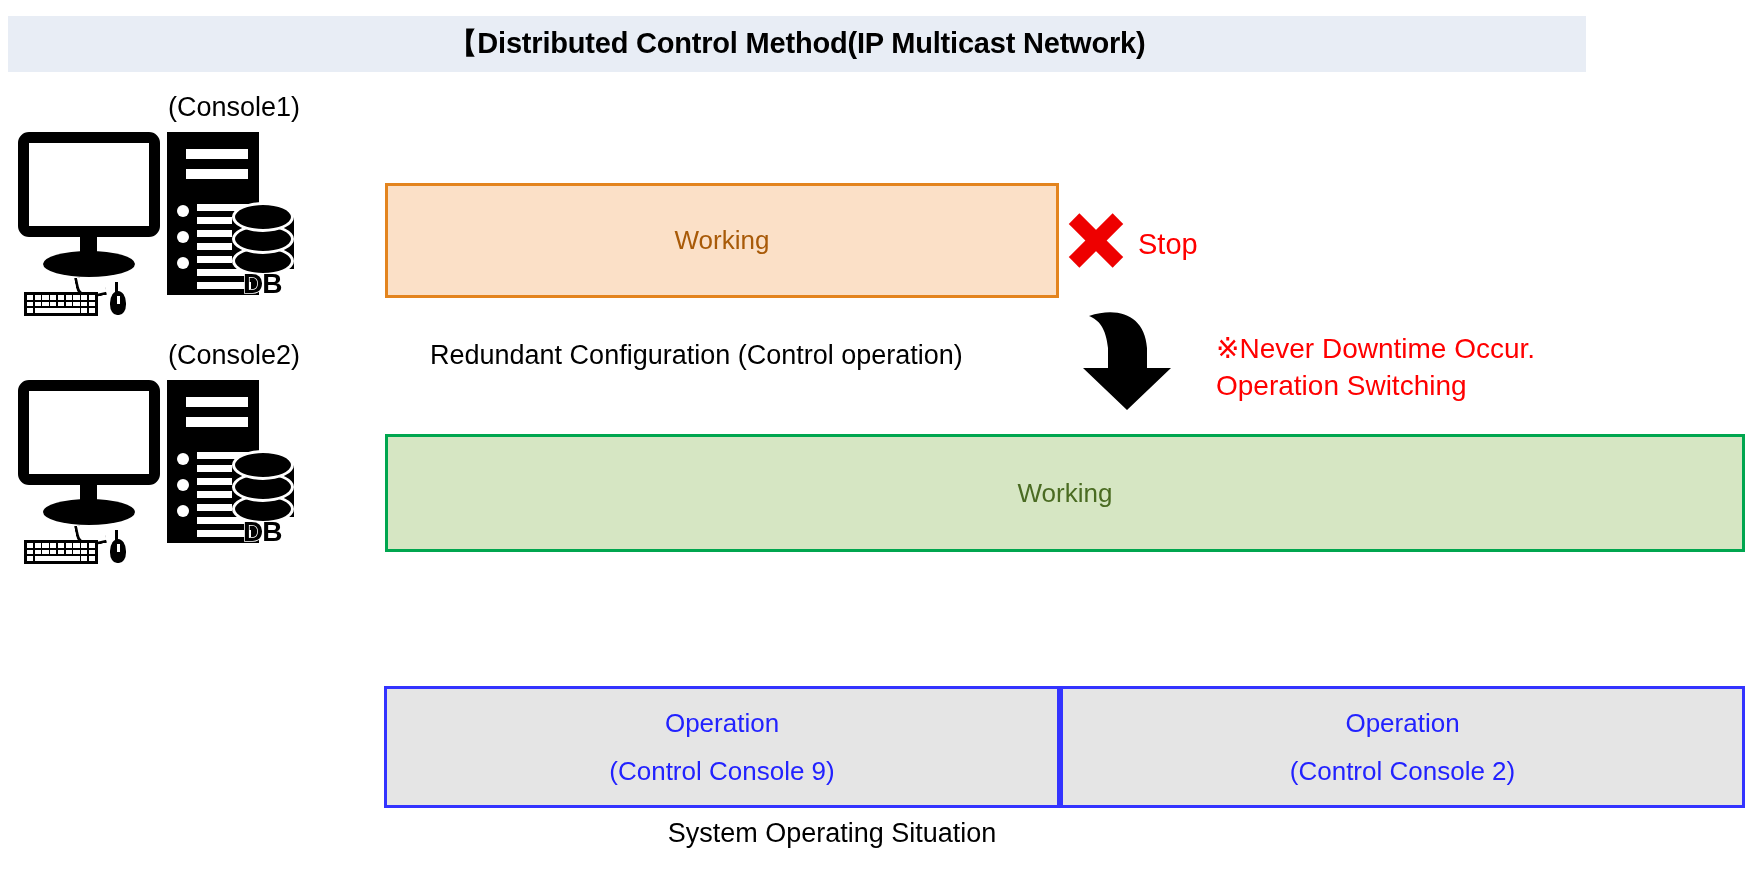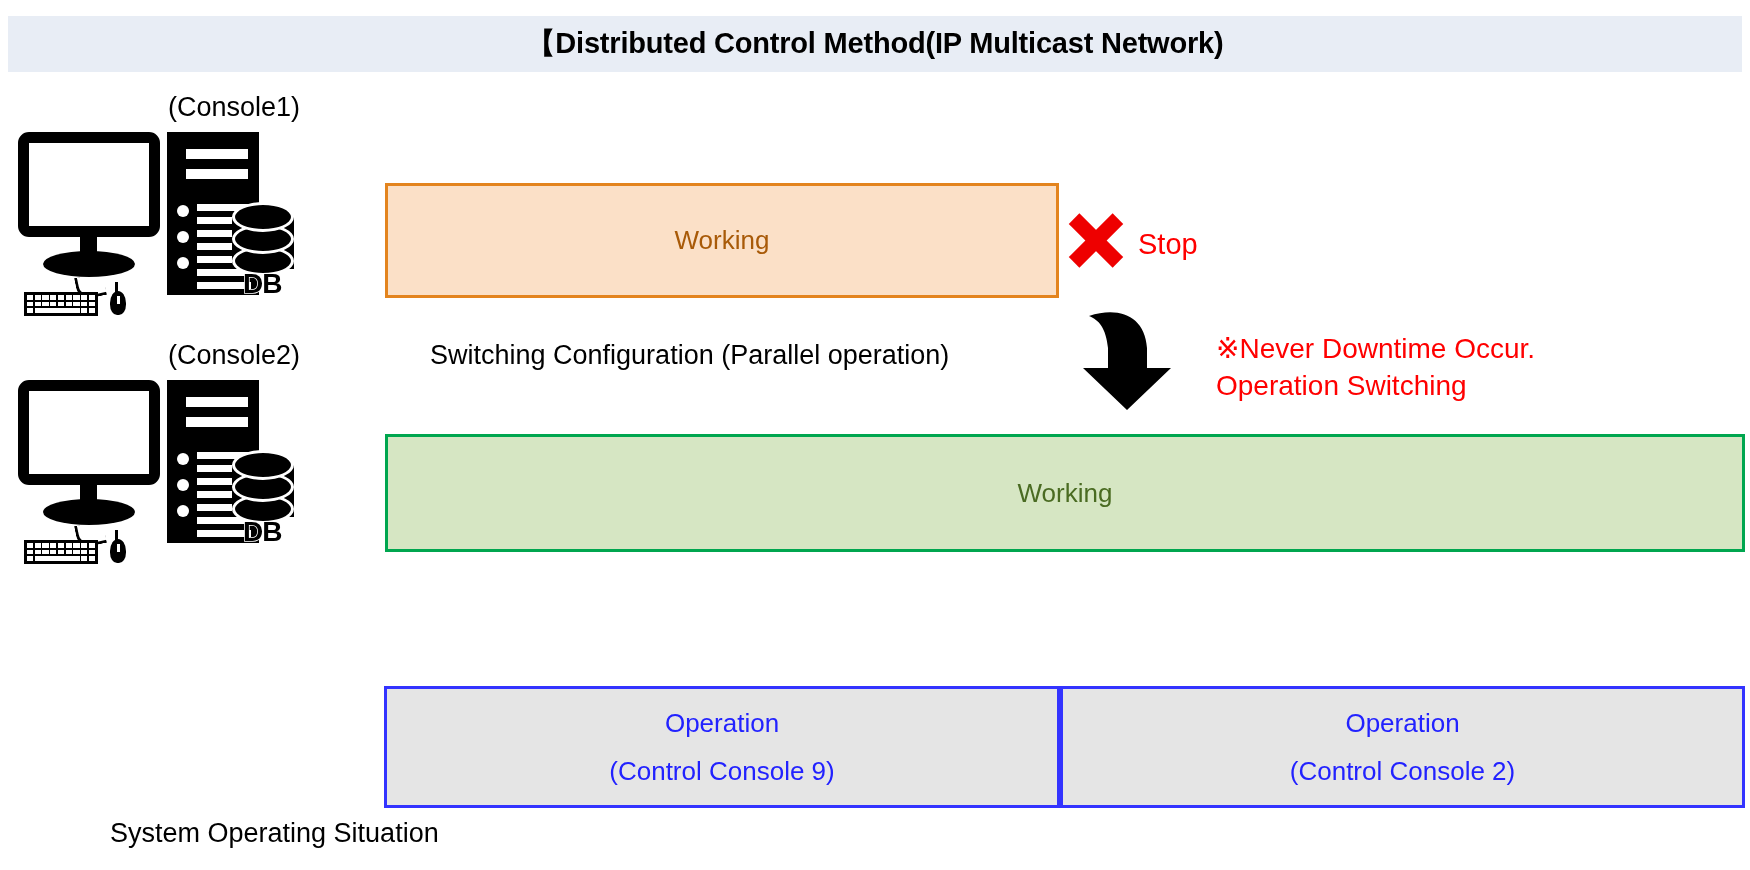--- a/index.html
+++ b/index.html
@@ -13,21 +13,21 @@
     position: relative;
     font-family: "Liberation Sans", "DejaVu Sans", sans-serif;
     overflow: hidden;
   }
 
   
   .header-band {
     position: absolute;
     left: 8px;
     top: 16px;
-    width: 1734px;
+    width: 1578px;
     height: 56px;
     background: #e8edf5;
     display: flex;
     align-items: center;
     justify-content: center;
   }
   .header-title {
     font-size: 29px;
     font-weight: bold;
     color: #000000;
@@ -299,21 +299,21 @@
     line-height: 1.85;
   }
   .op-bar.left  { left: 384px;  width: 676px; }
   .op-bar.right { left: 1060px; width: 685px; }
 
   .bottom-caption {
     position: absolute;
     left: 0;
     top: 818px;
     width: 1554px;
-    text-align: left;
+    text-align: center;
     font-size: 27px;
     color: #000000;
   }
   .bottom-caption span { display: inline-block; margin-left: 110px; }
 </style>
 </head>
 <body>
 
 <div class="header-band">
   <div class="header-title">【Distributed Control Method(IP Multicast Network)</div>
@@ -440,21 +440,21 @@
 </div>
 
 <div class="status-box box-working-orange">Working</div>
 
 <div class="x-mark">
   <span class="a"></span>
   <span class="b"></span>
 </div>
 <div class="stop-label">Stop</div>
 
-<div class="redundant-caption">Switching Configuration (Parallel operation)</div>
+<div class="redundant-caption">Redundant Configuration (Control operation)</div>
 
 <div class="curve-arrow">
   <svg width="105" height="112" viewBox="0 0 105 112" xmlns="http://www.w3.org/2000/svg">
     <path d="M14 16 C 44 6, 70 16, 72 48 L 72 68 L 96 68 L 52 110 L 8 68 L 33 68 L 33 48 C 31 28, 24 20, 14 16 Z" fill="#000000"></path>
   </svg>
 </div>
 
 <div class="switch-note">
   <div>※Never Downtime Occur.</div>
   <div>Operation Switching</div>

